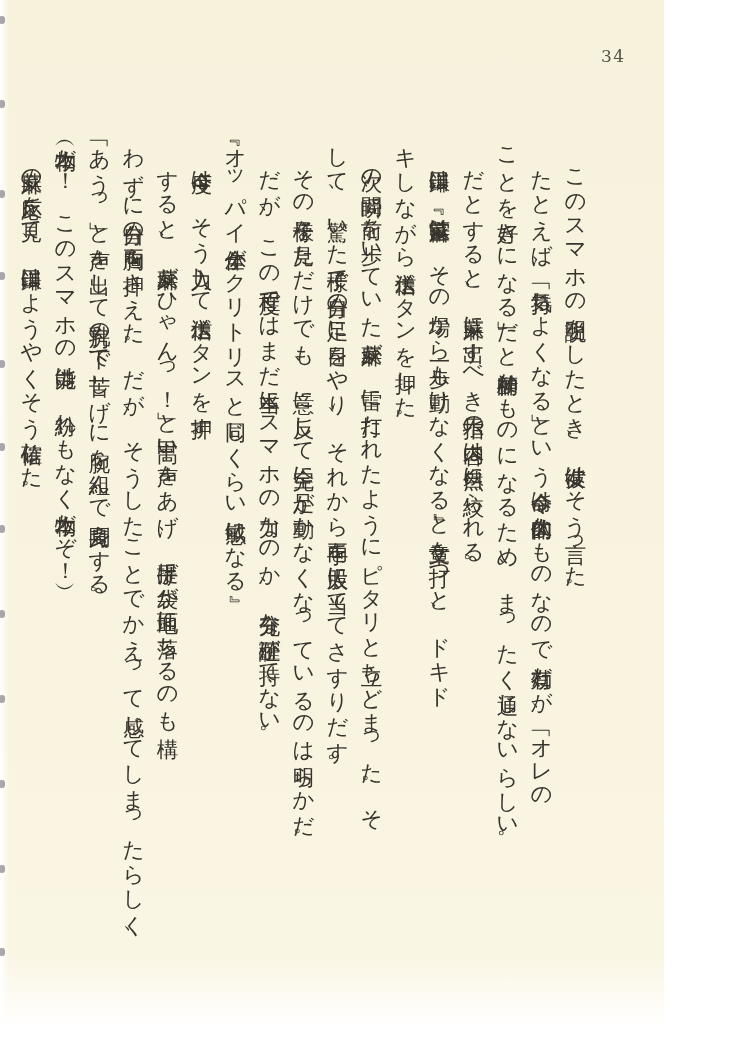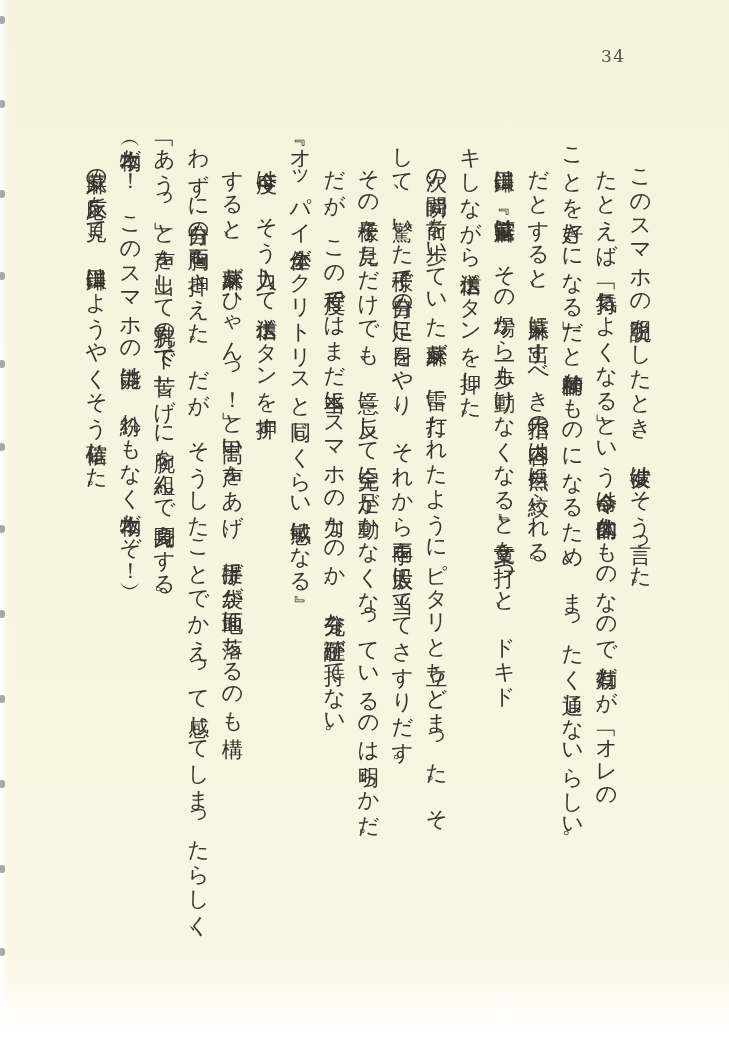--- a/index.html
+++ b/index.html
@@ -5,21 +5,21 @@
   html, body {
     margin: 0;
     padding: 0;
     width: 729px;
     height: 1050px;
     background: #ffffff;
     overflow: hidden;
   }
   .scan {
     position: relative;
-    width: 729px;
+    width: 664px;
     height: 1050px;
     background: linear-gradient(180deg,
       #f7f2dc 0%,
       #f9f4e0 70%,
       #faf6e4 91%,
       #fdfbf3 95%,
       #ffffff 98%);
   }
   
   .left-edge {

